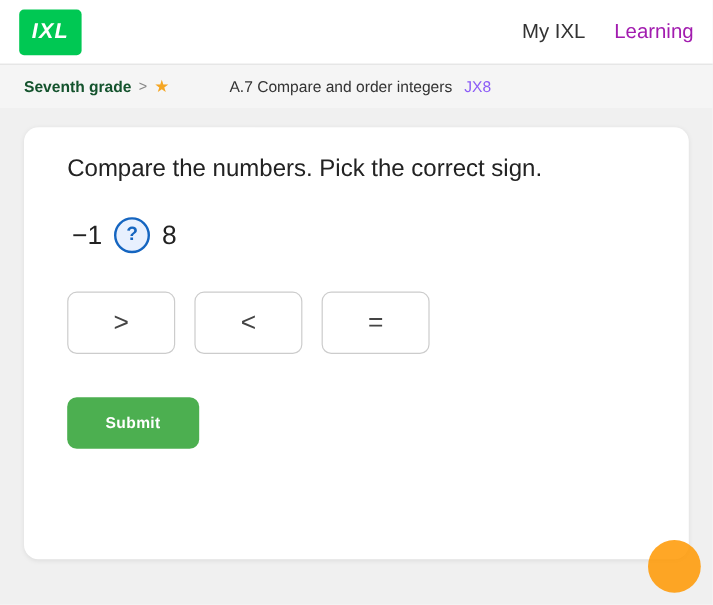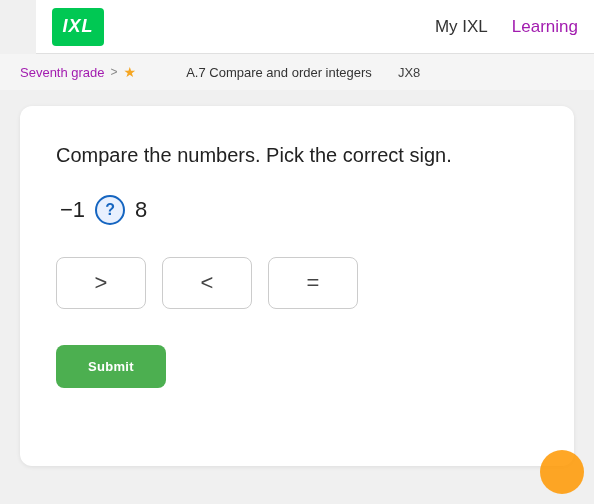--- a/index.html
+++ b/index.html
@@ -14,21 +14,20 @@
 
     
     .header {
       background: #fff;
       height: 54px;
       display: flex;
       align-items: center;
       padding: 0 16px;
       border-bottom: 1px solid #e0e0e0;
       position: relative;
-      margin-left: 36px;
     }
 
     .logo {
       background: #00c853;
       width: 52px;
       height: 38px;
       display: flex;
       align-items: center;
       justify-content: center;
       border-radius: 4px;
@@ -67,54 +66,55 @@
       padding: 10px 20px;
       display: flex;
       align-items: center;
       gap: 6px;
       font-size: 13px;
       color: #555;
       background: #f5f5f5;
     }
 
     .breadcrumb-link {
-      color: #a21caf;
+      color: #14532d;
       cursor: pointer;
       text-decoration: none;
+      font-weight: bold;
     }
 
     .breadcrumb-chevron {
       color: #888;
       font-size: 12px;
     }
 
     .breadcrumb-star {
       color: #f5a623;
       font-size: 14px;
     }
 
     .breadcrumb-current {
       color: #333;
       margin-left: 44px;
     }
 
     .breadcrumb-code {
-      color: #404040;
-      margin-left: 20px;
+      color: #8b5cf6;
+      margin-left: 4px;
     }
 
     
     .main {
       padding: 16px 20px;
     }
 
     .card {
       background: #fff;
       border-radius: 12px;
-      padding: 38px 36px 36px 36px;
+      padding: 24px 36px 36px 36px;
       box-shadow: 0 1px 4px rgba(0,0,0,0.08);
       min-height: 360px;
     }
 
     .question-text {
       font-size: 20px;
       color: #222;
       margin-bottom: 28px;
       font-weight: 400;
     }

